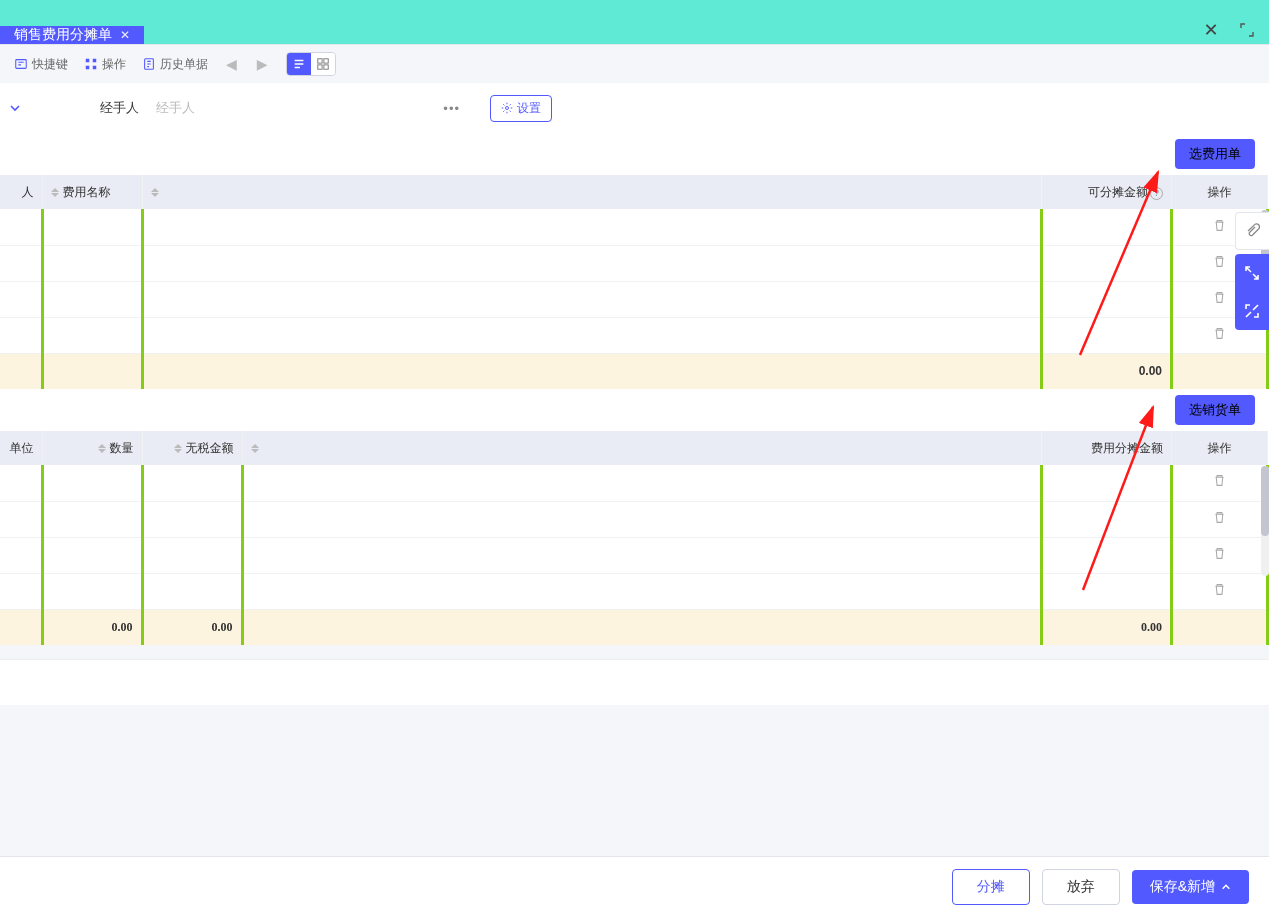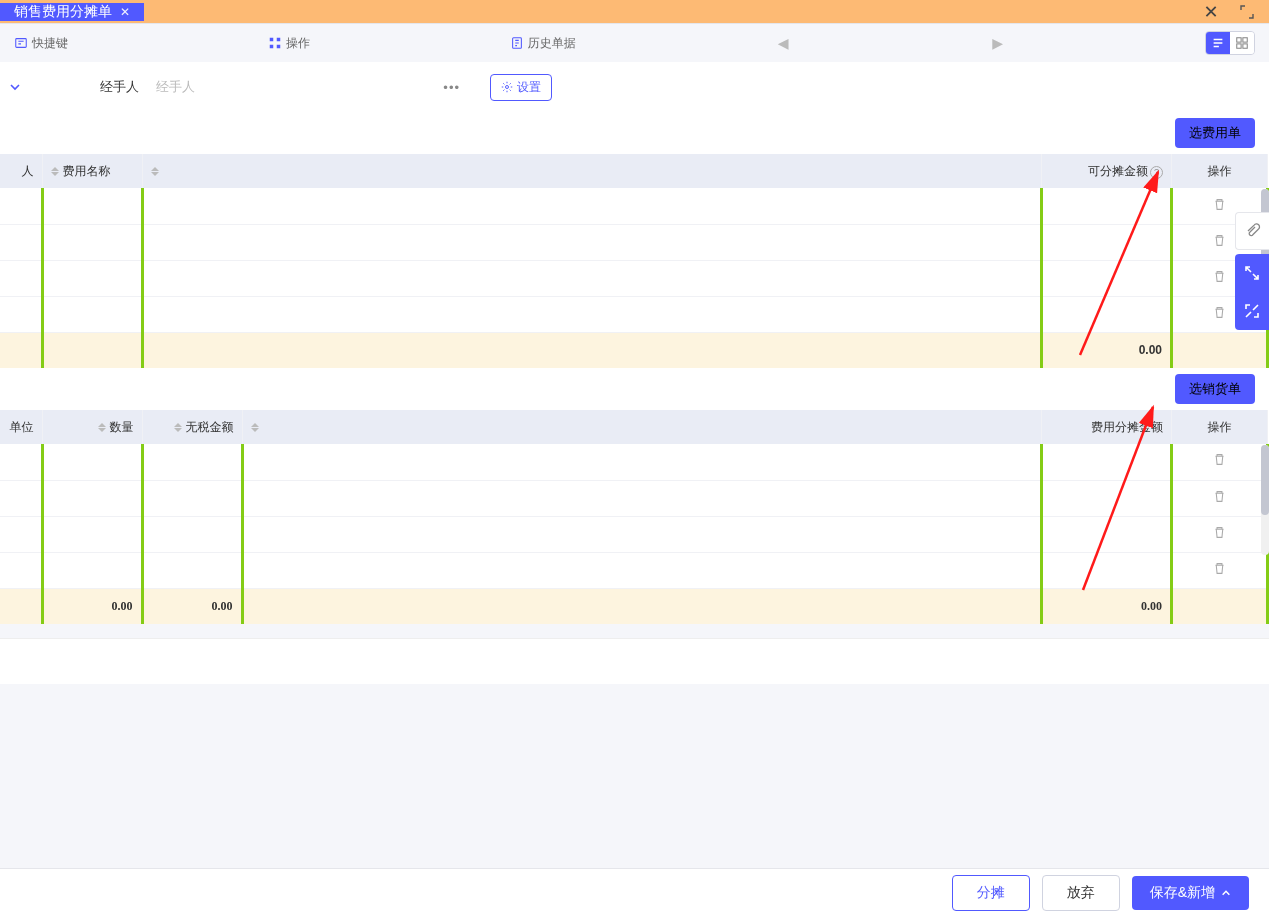--- a/index.html
+++ b/index.html
@@ -1,27 +1,27 @@
 <!DOCTYPE html>
 <html><head>
 <meta charset="utf-8">
 <style>
   * { box-sizing: border-box; margin: 0; padding: 0; }
   html, body { width: 1269px; height: 916px; font-family: "Microsoft YaHei", Arial, sans-serif; font-size: 13px; color: #333; background: #f5f6fa; overflow: hidden; }
 
   
-  .tabbar { height: 24px; display: flex; align-items: center; background: #fdba74; border-bottom: 1px solid #e5e6eb; }
+  .tabbar { height: 45px; display: flex; align-items: flex-end; background: #5eead4; border-bottom: 1px solid #e5e6eb; }
   .tab { display: flex; align-items: center; padding: 0 14px; background: #5159ff; color: #fff; font-size: 14px; gap: 8px; }
   .tab .close { font-size: 12px; opacity: .9; }
   .tabright { margin-left: auto; display: flex; align-items: center; gap: 12px; padding-right: 12px; }
   .closex { width: 28px; height: 28px; display: flex; align-items: center; justify-content: center; font-size: 18px; color: #444; border-radius: 4px; }
   .full  { width: 20px; height: 20px; display:flex; align-items:center; justify-content:center; color:#444; }
 
   
-  .toolbar { height: 38px; display: flex; align-items: center; justify-content: space-between; gap: 16px; padding: 0 14px; background: #f5f6fa; font-size: 12px; color: #666; }
+  .toolbar { height: 38px; display: flex; align-items: center; justify-content: flex-start; gap: 16px; padding: 0 14px; background: #f5f6fa; font-size: 12px; color: #666; }
   .toolbar .titem { display: flex; align-items: center; gap: 4px; cursor:pointer; }
   .toolbar .titem svg { width:14px; height:14px; }
   .nav-arrow { color: #bbb; font-size: 14px; padding: 0 2px; }
   .view-toggle { display: flex; border: 1px solid #d0d3e0; border-radius: 4px; overflow: hidden; }
   .view-toggle > div { width: 24px; height: 22px; display:flex; align-items:center; justify-content:center; }
   .view-toggle .active { background: #5159ff; color: #fff; }
   .view-toggle .inactive { background: #fff; color: #888; }
 
   
   .fields { height: 50px; background: #fff; display: flex; align-items: center; gap: 0; padding-right: 14px; }
@@ -61,21 +61,21 @@
   .vscroll.h2 { height: 110px; }
   .vthumb { background:#c3c6d1; border-radius:4px; width:100%; }
 
   
   .note-gap { height: 14px; background:#f5f6fa; }
   .note { height: 46px; background:#fff; border-top:1px solid #eee; }
   .big-gap { flex:1; background:#f5f6fa; }
 
   
   .page { display:flex; flex-direction:column; height:916px; position:relative; }
-  .footer { height: 48px; background:#fff; border-top:1px solid #e5e6eb; display:flex; align-items:center; justify-content:flex-end; gap:12px; padding: 0 20px; }
+  .footer { height: 60px; background:#fff; border-top:1px solid #e5e6eb; display:flex; align-items:center; justify-content:flex-end; gap:12px; padding: 0 20px; }
   .btn-ghost { border:1px solid #d0d3e0; background:#fff; color:#333; border-radius:4px; padding:8px 24px; font-size:14px; cursor:pointer; }
   .btn-ghost.blue { color:#5159ff; border-color:#5159ff; }
   .btn-save { background:#5159ff; color:#fff; border-radius:4px; padding:8px 18px; font-size:14px; display:flex; align-items:center; gap:6px; cursor:pointer; }
 
   
   .rail { position:absolute; right:0; top:52px; width:34px; display:flex; flex-direction:column; align-items:center; z-index:50; }
   .rail-btn { width:34px; height:38px; display:flex; align-items:center; justify-content:center; }
   .rail-attach { background:#fff; border:1px solid #e5e6eb; border-right:none; border-radius:4px 0 0 4px; margin-top:160px; margin-bottom:4px; }
   .rail-blue { background:#5159ff; color:#fff; }
 

